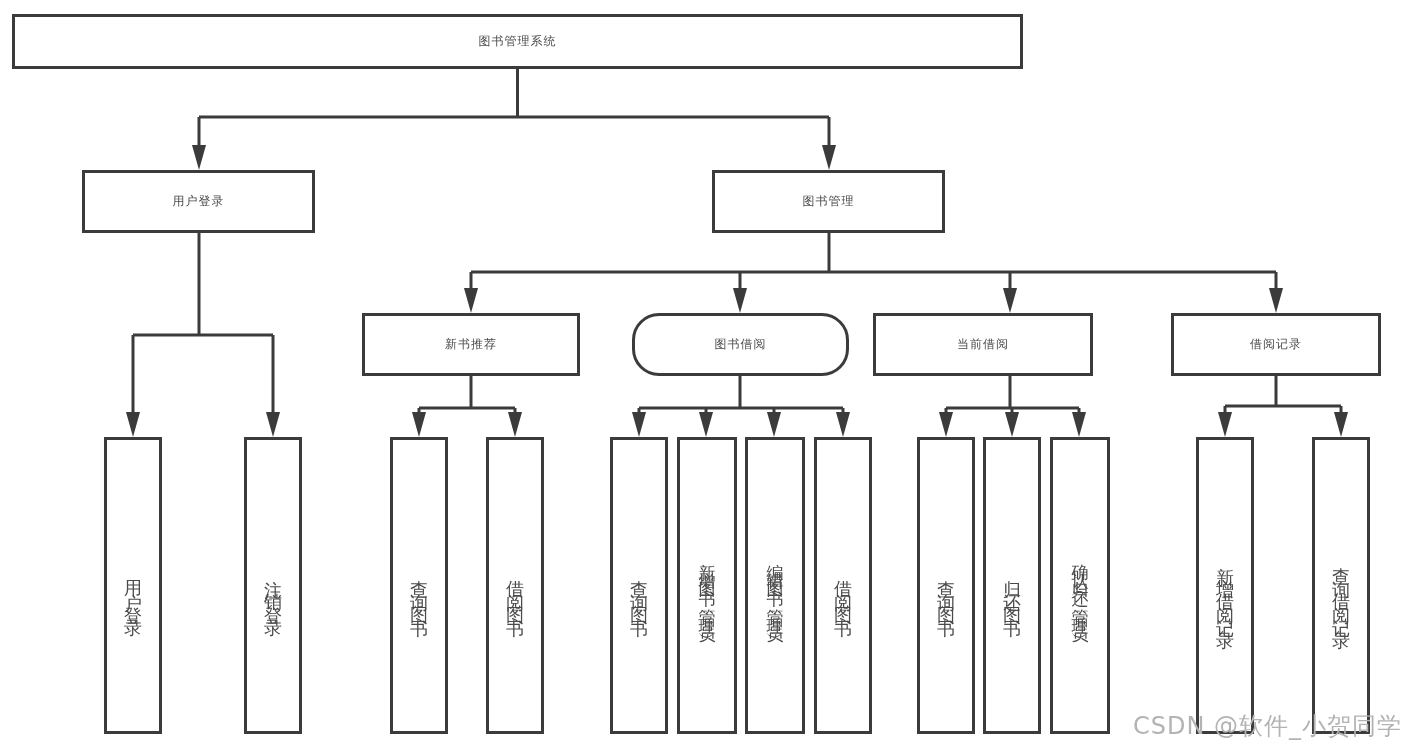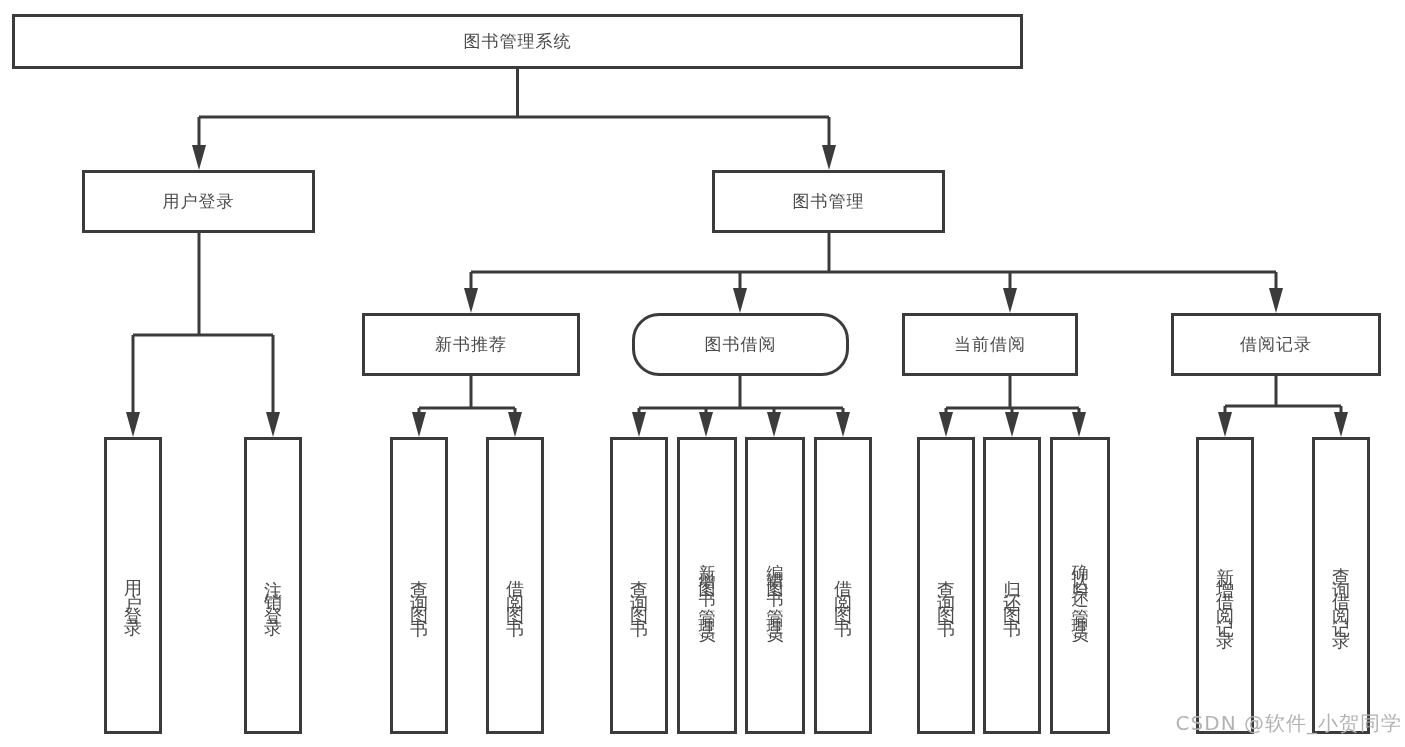--- a/index.html
+++ b/index.html
@@ -13,21 +13,21 @@
   body{font-family:"DejaVu Sans","Liberation Sans",sans-serif;}
   .canvas{position:relative;width:1405px;height:747px;background:var(--bg);overflow:hidden;}
   .edges{position:absolute;left:0;top:0;width:1405px;height:747px;pointer-events:none;}
   .edges path{stroke:var(--line);stroke-width:3;fill:none;}
   .edges polygon{fill:var(--line);stroke:none;}
   .hbox{
     position:absolute;
     border:3px solid var(--line);
     background:var(--bg);
     display:flex;align-items:center;justify-content:center;
-    font-size:17px;color:var(--text);
+    font-size:12px;color:var(--text);
     letter-spacing:1px;
     white-space:nowrap;
   }
   .vbox{
     position:absolute;
     width:58px;height:297px;top:437px;
     border:3px solid var(--line);
     background:var(--bg);
     display:flex;align-items:center;justify-content:center;
   }
@@ -42,21 +42,21 @@
     line-height:1;
   }
   .vbox.tight .vtext{
     font-size:17px;
     letter-spacing:9px;
     margin-top:9px;
   }
   .watermark{
     position:absolute;
     right:3px;top:710px;
-    font-size:20px;
+    font-size:24px;
     color:var(--wm);
     letter-spacing:1px;
     white-space:nowrap;
   }
 </style>
 </head>
 <body>
 
 <div class="canvas">
 
@@ -129,21 +129,21 @@
     </g>
   </svg>
 
   <div class="hbox" style="left:12px;top:14px;width:1011px;height:55px;">图书管理系统</div>
 
   <div class="hbox" style="left:82px;top:170px;width:233px;height:63px;">用户登录</div>
   <div class="hbox" style="left:362px;top:313px;width:218px;height:63px;">新书推荐</div>
 
   <div class="hbox" style="left:712px;top:170px;width:233px;height:63px;">图书管理</div>
   <div class="hbox" style="left:632px;top:313px;width:217px;height:63px;border-radius:27px;">图书借阅</div>
-  <div class="hbox" style="left:902px;top:313px;width:176px;height:63px;">当前借阅</div>
+  <div class="hbox" style="left:873px;top:313px;width:220px;height:63px;">当前借阅</div>
   <div class="hbox" style="left:1171px;top:313px;width:210px;height:63px;text-align:center;">借阅记录</div>
 
   <div class="vbox" style="left:104px;">
     <span class="vtext">用户登录</span>
   </div>
   <div class="vbox" style="left:244px;">
     <span class="vtext">注销登录</span>
   </div>
 
   <div class="vbox" style="left:390px;">

